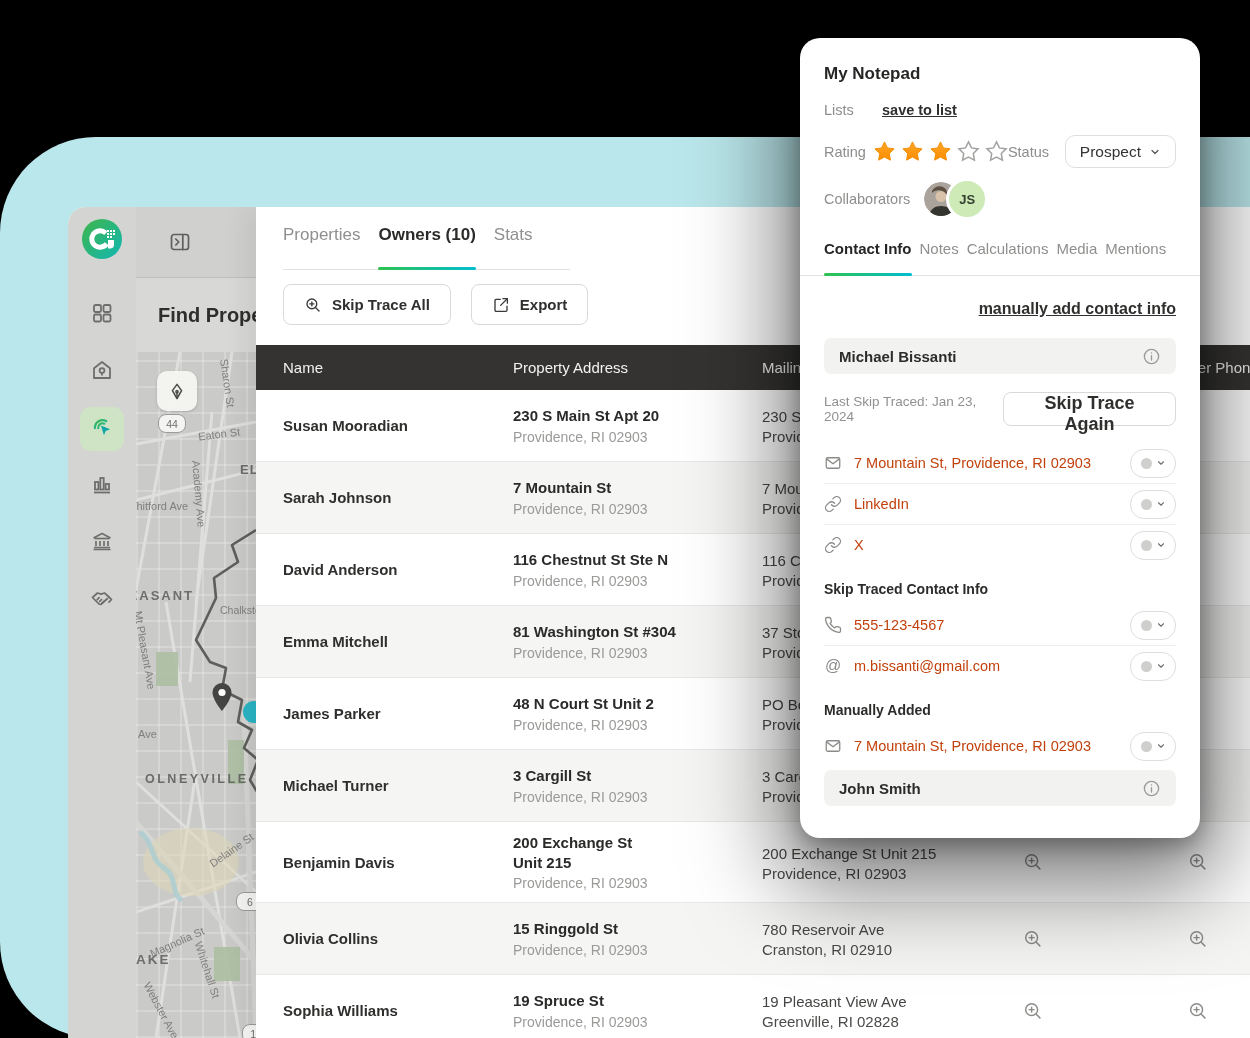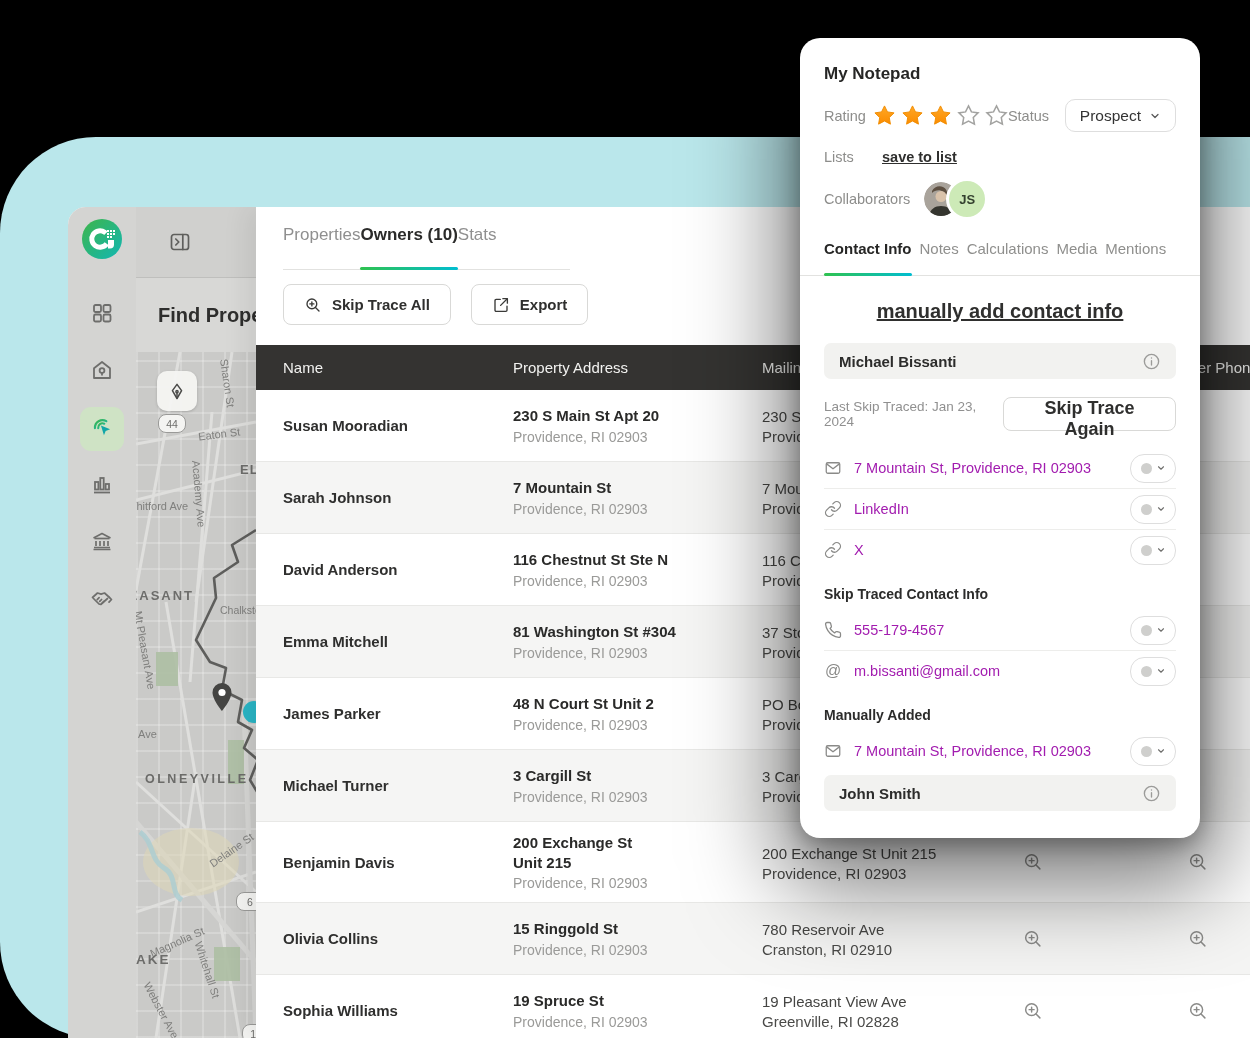--- a/index.html
+++ b/index.html
@@ -56,21 +56,21 @@
   .s44{left:22px;top:62px;} .s6{left:100px;top:540px;} .s10{left:106px;top:672px;}
   .map-tool{position:absolute;left:21px;top:19px;width:40px;height:40px;background:rgba(244,244,242,.95);
             border-radius:10px;box-shadow:0 1px 3px rgba(0,0,0,.18);display:flex;align-items:center;justify-content:center;
             color:#4a4a48;cursor:pointer;}
   .map-pin{position:absolute;left:74px;top:330px;}
   .map-dot{position:absolute;left:107px;top:349px;width:22px;height:22px;border-radius:50%;background:#2ab5c5;}
 
   
   .tpanel{position:absolute;left:188px;top:0;width:994px;height:831px;background:#fff;
           box-shadow:-10px 0 24px rgba(0,0,0,.07);}
-  .t-tabs{margin:18px 0 0 27px;width:287px;border-bottom:1px solid #e2e2e0;display:flex;height:45px;box-sizing:border-box;}
+  .t-tabs{margin:18px 0 0 27px;width:287px;border-bottom:1px solid #e2e2e0;display:flex;gap:18px;height:45px;box-sizing:border-box;}
   .t-tab{font-size:17px;color:#8f8f8f;padding-bottom:13px;position:relative;cursor:pointer;white-space:nowrap;}
   .t-tab.active{color:#2b2b2a;font-weight:700;}
   .t-tab.active::after{content:"";position:absolute;left:0;right:0;bottom:-1px;height:3px;border-radius:2px;
           background:linear-gradient(90deg,#2fc24f,#00bdd1);}
   .t-actions{margin:14px 0 0 27px;display:flex;gap:20px;}
   .btn{display:inline-flex;align-items:center;gap:10px;height:41px;padding:0 20px;background:#fff;
        border:1px solid #d9d9d7;border-radius:8px;font-size:15px;font-weight:700;color:#2f2f2e;cursor:pointer;}
   .btn svg{width:18px;height:18px;color:#3a3a38;}
   .thead{margin-top:20px;height:45px;background:#343331;display:grid;
          grid-template-columns:230px 256px 256px 165px 164px;width:1235px;align-items:center;}
@@ -116,35 +116,35 @@
   .np-collab{margin-top:12px;height:40px;}
   .avatars{display:flex;align-items:center;margin-left:14px;}
   .avatar{width:34px;height:34px;border-radius:50%;overflow:hidden;cursor:pointer;}
   .avatar-js{width:36px;height:36px;border-radius:50%;background:#cdeab7;border:3px solid #fff;margin-left:-12px;
              display:flex;align-items:center;justify-content:center;font-size:13px;font-weight:700;color:#33402e;cursor:pointer;}
   .np-tabs{margin:21px -24px 0;padding:0 24px;border-bottom:1px solid #e2e2e0;display:flex;gap:8px;height:36px;box-sizing:border-box;}
   .np-tab{font-size:15px;color:#8f8f8d;padding-bottom:12px;position:relative;cursor:pointer;white-space:nowrap;}
   .np-tab.active{color:#262625;font-weight:700;}
   .np-tab.active::after{content:"";position:absolute;left:0;right:0;bottom:-1px;height:3px;border-radius:2px;
           background:linear-gradient(90deg,#2fc24f,#00bdd1);}
-  .add-link{margin-top:24px;text-align:center;font-size:20px;font-weight:600;color:#2f2f2e;text-decoration:underline;cursor:pointer;}
+  .add-link{margin-top:24px;text-align:right;font-size:16px;font-weight:600;color:#2f2f2e;text-decoration:underline;cursor:pointer;}
   .contact-bar{margin-top:20px;height:36px;background:#f2f2f0;border-radius:7px;display:flex;align-items:center;
                justify-content:space-between;padding:0 15px;cursor:pointer;}
   .contact-bar .cname{font-size:15px;font-weight:700;color:#2c2c2b;}
   .info-ic{width:19px;height:19px;color:#9b9b99;cursor:pointer;}
   .skip-row{margin-top:18px;height:34px;display:flex;align-items:center;justify-content:space-between;}
   .skip-note{font-size:13.5px;color:#909090;}
   .skip-btn{height:34px;padding:0 16px;border:1px solid #d9d9d7;border-radius:8px;background:#fff;
             font-size:18px;font-weight:700;color:#2f2f2e;cursor:pointer;}
   .c-rows{margin-top:17px;}
   .c-row{height:40px;display:flex;align-items:center;}
   .c-row.divided{border-bottom:1px solid #ededeb;}
   .c-ic{width:18px;height:18px;color:#8a8a88;flex:none;}
   .c-ic.atg{font-size:16px;color:#8a8a88;width:18px;text-align:center;line-height:18px;}
-  .c-txt{font-size:14.5px;color:#a21caf;margin-left:12px;white-space:nowrap;}
+  .c-txt{font-size:14.5px;color:#c2410c;margin-left:12px;white-space:nowrap;}
   .pill{margin-left:auto;width:44px;height:27px;border:1px solid #dedede;border-radius:14px;background:#fff;
         display:flex;align-items:center;justify-content:center;gap:4px;cursor:pointer;}
   .pill .dot{width:11px;height:11px;border-radius:50%;background:#cfcfcd;}
   .pill svg{width:10px;height:10px;color:#6e6e6c;}
   .sec-head{margin-top:16px;font-size:14px;font-weight:700;color:#2c2c2b;height:18px;}
   .john-bar{margin-top:4px;}
 </style>
 </head>
 <body>
 
@@ -591,20 +591,25 @@
                 </svg></span>
             </div>
         </div>
       </div>
     </div>
   </div>
 
   <div class="notepad">
     <div class="np-title">My Notepad</div>
 
+    <div class="np-row np-lists">
+      <span class="np-label">Lists</span>
+      <span class="save-link">save to list</span>
+    </div>
+
     <div class="np-row np-rating">
       <span class="np-label">Rating</span>
       <span class="stars">
         <span class="star filled">
             <svg viewBox="0 0 24 24">
               <path class="fillp" d="M12 2l3.09 6.26L22 9.27l-5 4.87 1.18 6.88L12 17.77 5.82 21.02 7 14.14 2 9.27l6.91-1.01z"></path>
             </svg>
           </span>
         <span class="star filled">
             <svg viewBox="0 0 24 24">
@@ -627,25 +632,20 @@
             </svg>
           </span>
       </span>
       <span class="np-label np-status-label">Status</span>
       <button class="status-btn">
         <span>Prospect</span>
         <svg viewBox="0 0 24 24" fill="none" stroke="currentColor" stroke-width="2.4" stroke-linecap="round" stroke-linejoin="round">
             <path d="m6 9 6 6 6-6"></path>
           </svg>
       </button>
-    </div>
-
-    <div class="np-row np-lists">
-      <span class="np-label">Lists</span>
-      <span class="save-link">save to list</span>
     </div>
 
     <div class="np-row np-collab">
       <span class="np-label">Collaborators</span>
       <span class="avatars">
         <span class="avatar">
           <svg viewBox="0 0 34 34">
               <circle cx="17" cy="17" r="17" fill="#a9a39b"></circle>
             <path d="M8 9c2-4 7-6 11-4 3 1.5 4.5 4 4 7l-1.5 2c0-3-2-5-5-5.5C13 8 10 9 8 11z" fill="#5d4f41"></path>
             <circle cx="17" cy="14.5" r="5.5" fill="#d9c2aa"></circle>
@@ -723,21 +723,21 @@
           </span>
       </div>
     </div>
 
     <div class="sec-head">Skip Traced Contact Info</div>
     <div class="c-rows" style="margin-top:6px">
       <div class="c-row divided">
         <span class="c-ic"><svg viewBox="0 0 24 24" fill="none" stroke="currentColor" stroke-width="1.7" stroke-linecap="round" stroke-linejoin="round">
               <path d="M22 16.92v3a2 2 0 0 1-2.18 2 19.79 19.79 0 0 1-8.63-3.07 19.5 19.5 0 0 1-6-6A19.79 19.79 0 0 1 2.08 4.18 2 2 0 0 1 4.06 2h3a2 2 0 0 1 2 1.72c.13.96.36 1.9.7 2.81a2 2 0 0 1-.45 2.11L8.09 9.91a16 16 0 0 0 6 6l1.27-1.27a2 2 0 0 1 2.11-.45c.91.34 1.85.57 2.81.7A2 2 0 0 1 22 16.92z"></path>
             </svg></span>
-        <span class="c-txt">555-179-4567</span>
+        <span class="c-txt">555-123-4567</span>
         <span class="pill">
             <span class="dot"></span>
             <svg viewBox="0 0 24 24" fill="none" stroke="currentColor" stroke-width="2.6" stroke-linecap="round" stroke-linejoin="round">
               <path d="m6 9 6 6 6-6"></path>
             </svg>
           </span>
       </div>
       <div class="c-row">
         <span class="c-ic atg">@</span>
         <span class="c-txt">m.bissanti@gmail.com</span>

